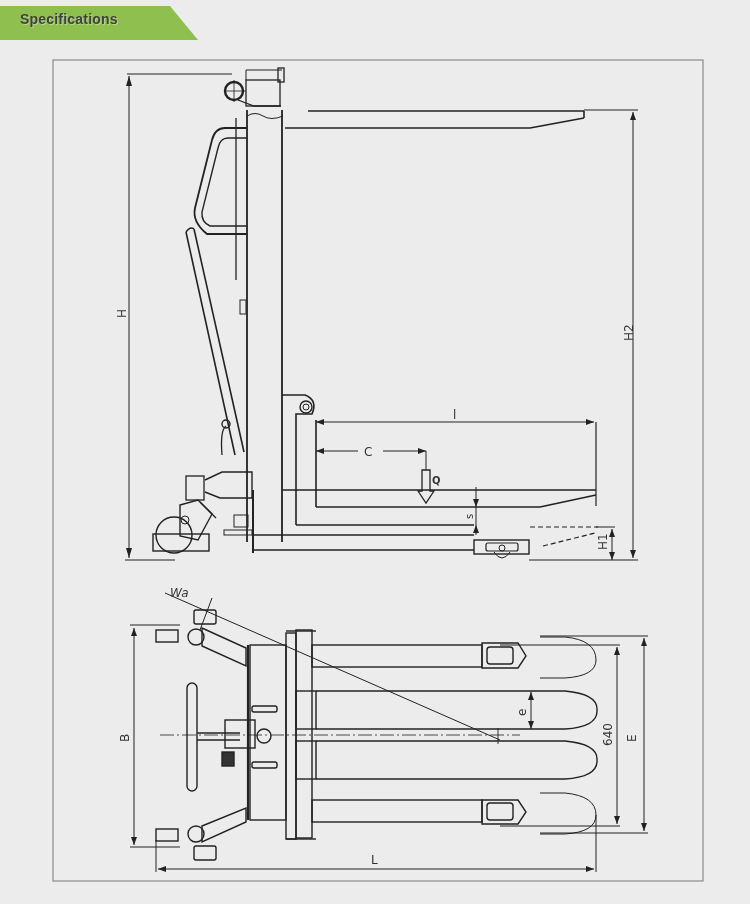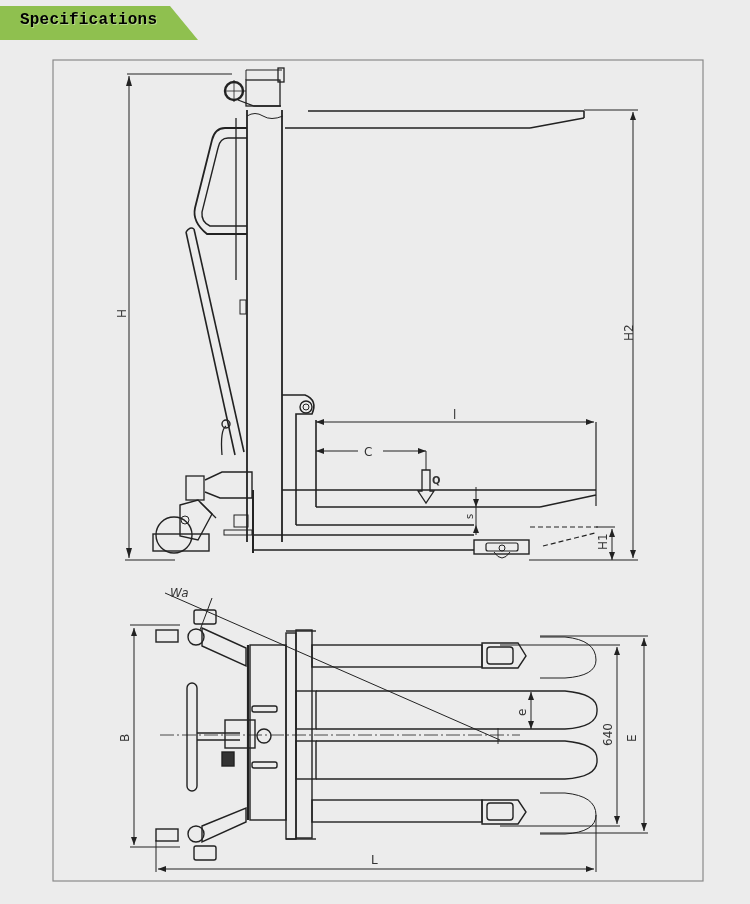--- a/index.html
+++ b/index.html
@@ -8,22 +8,22 @@
     background:#ececec;
     font-family:"Liberation Sans", sans-serif;
     position:relative;
   }
   .banner {
     position:absolute; left:0; top:6px; width:200px; height:36px;
   }
   .banner svg { position:absolute; left:0; top:0; }
   .banner-title {
     position:absolute; left:20px; top:5px;
-    font-family:Liberation Mono, monospace; font-weight:bold; font-size:16px;
-    color:#000000; letter-spacing:0.2px;
+    font-family:Liberation Sans, sans-serif; font-weight:bold; font-size:14px;
+    color:#404040; letter-spacing:0.2px;
     text-shadow:1px 1px 0 rgba(255,255,255,0.35);
   }
   .drawing { position:absolute; left:0; top:0; }
   .dim-label {
     font-family:"DejaVu Sans", sans-serif; font-size:12px; fill:#333;
   }
 </style>
 </head>
 <body>
 

